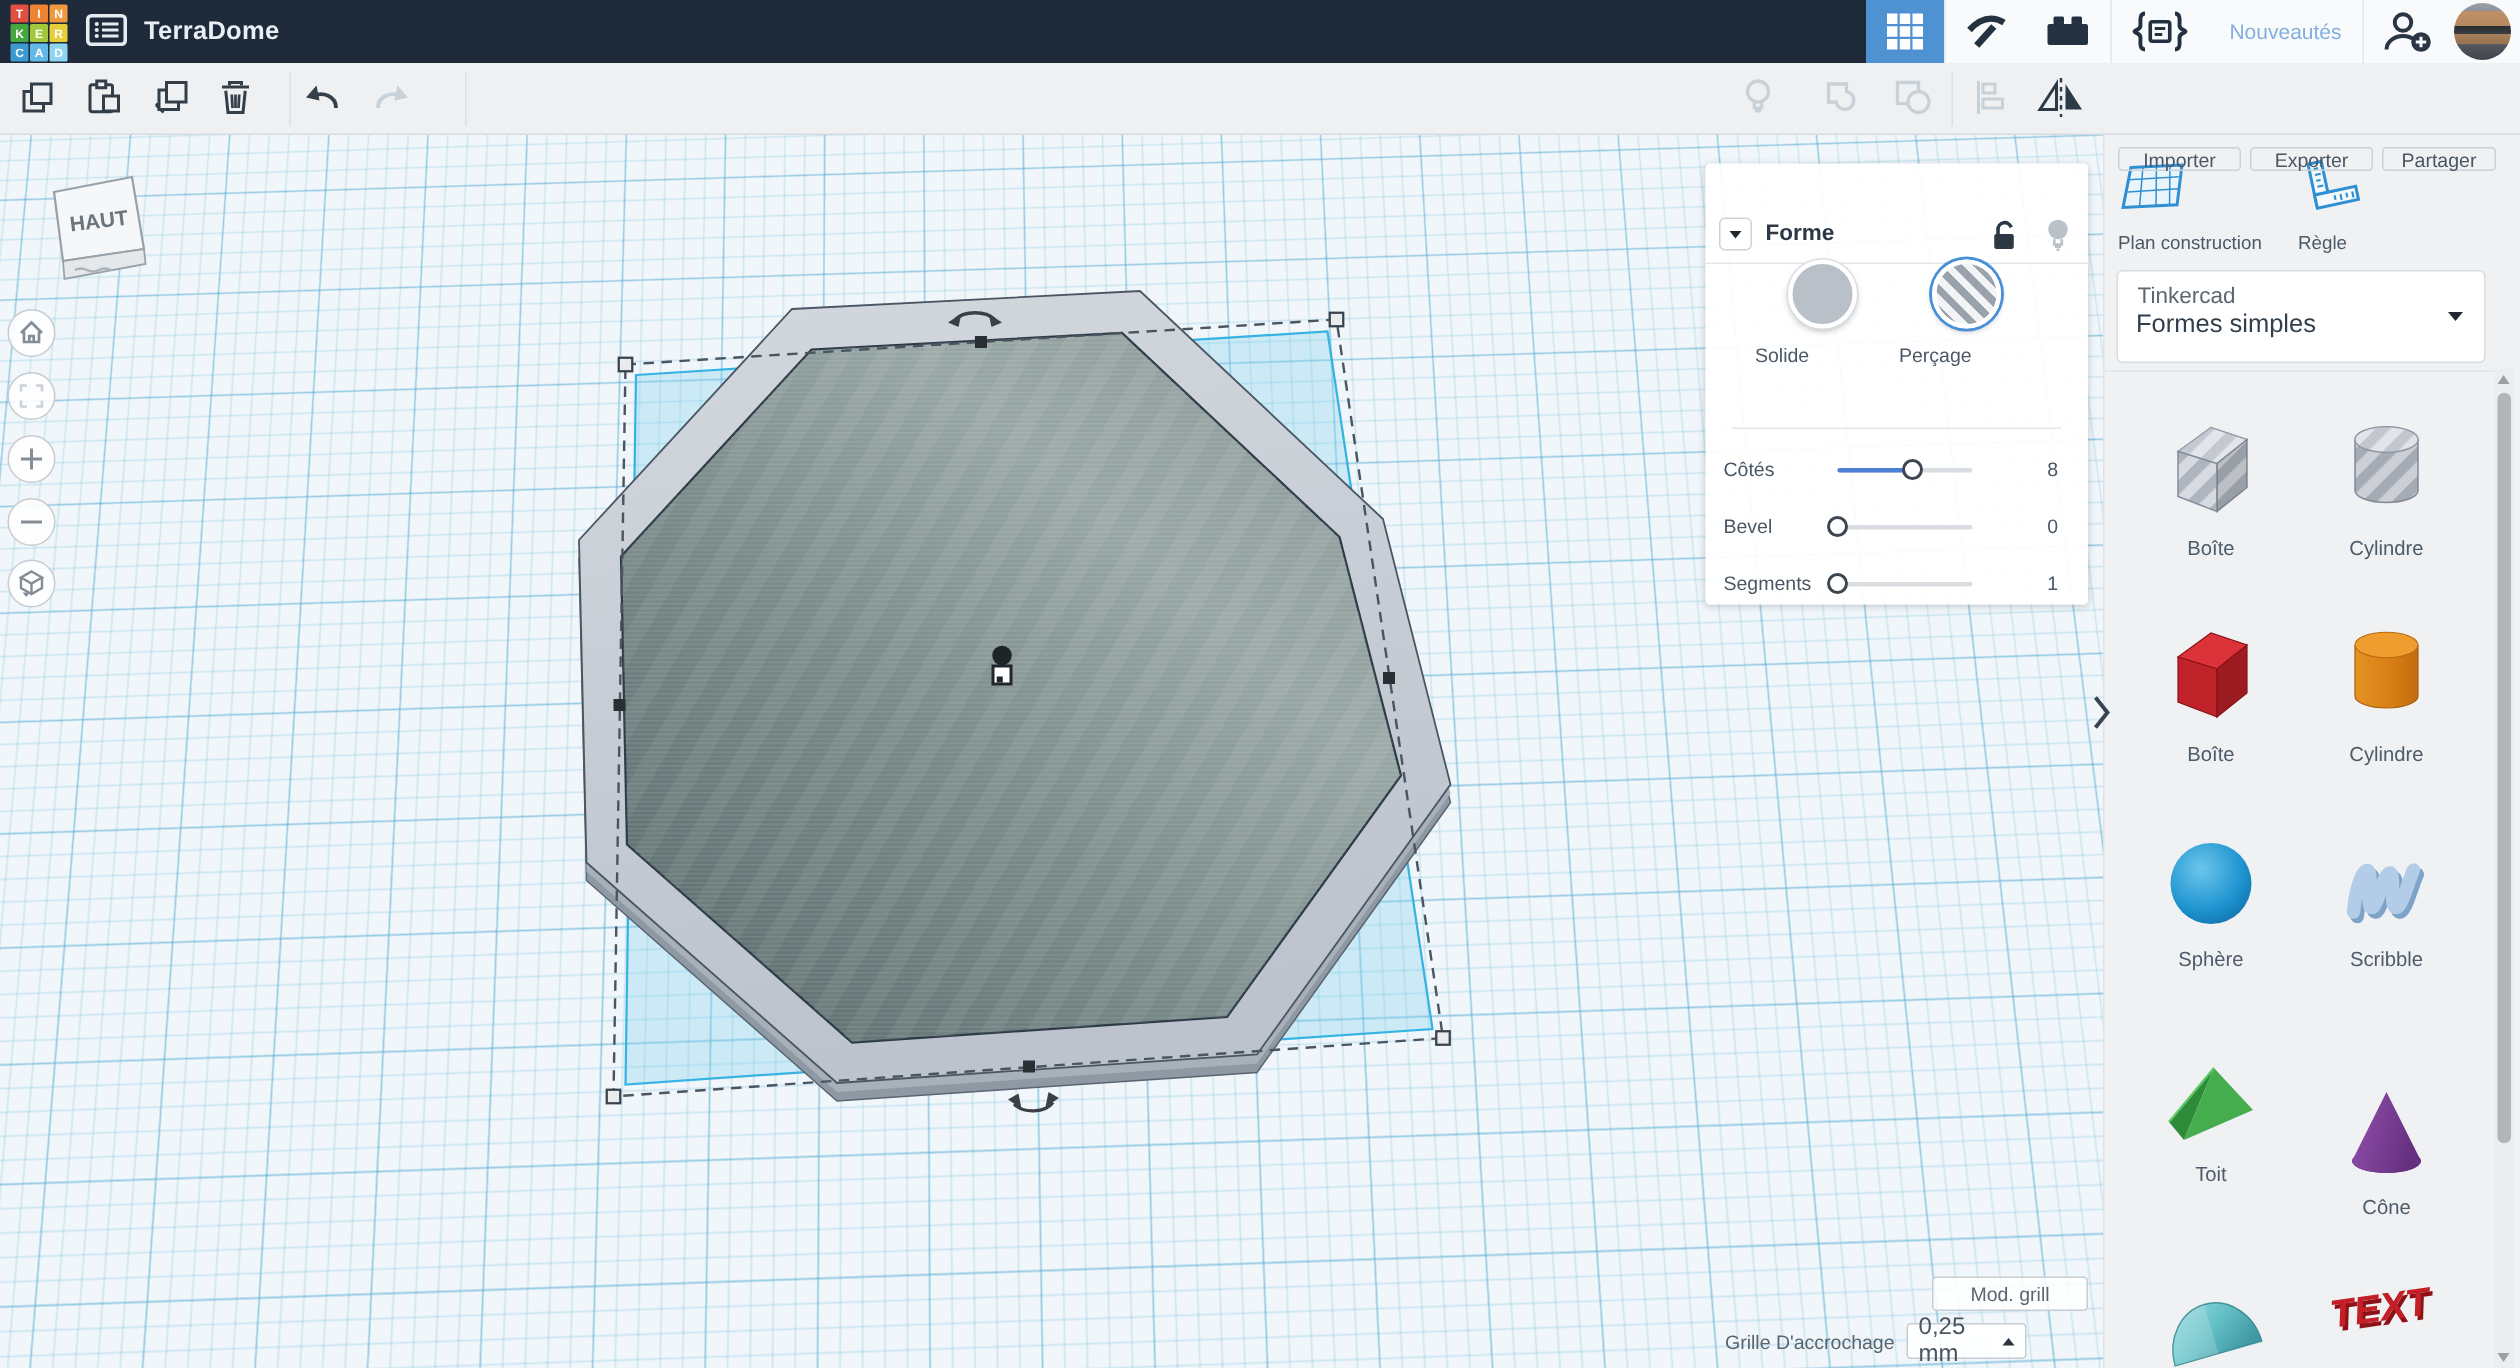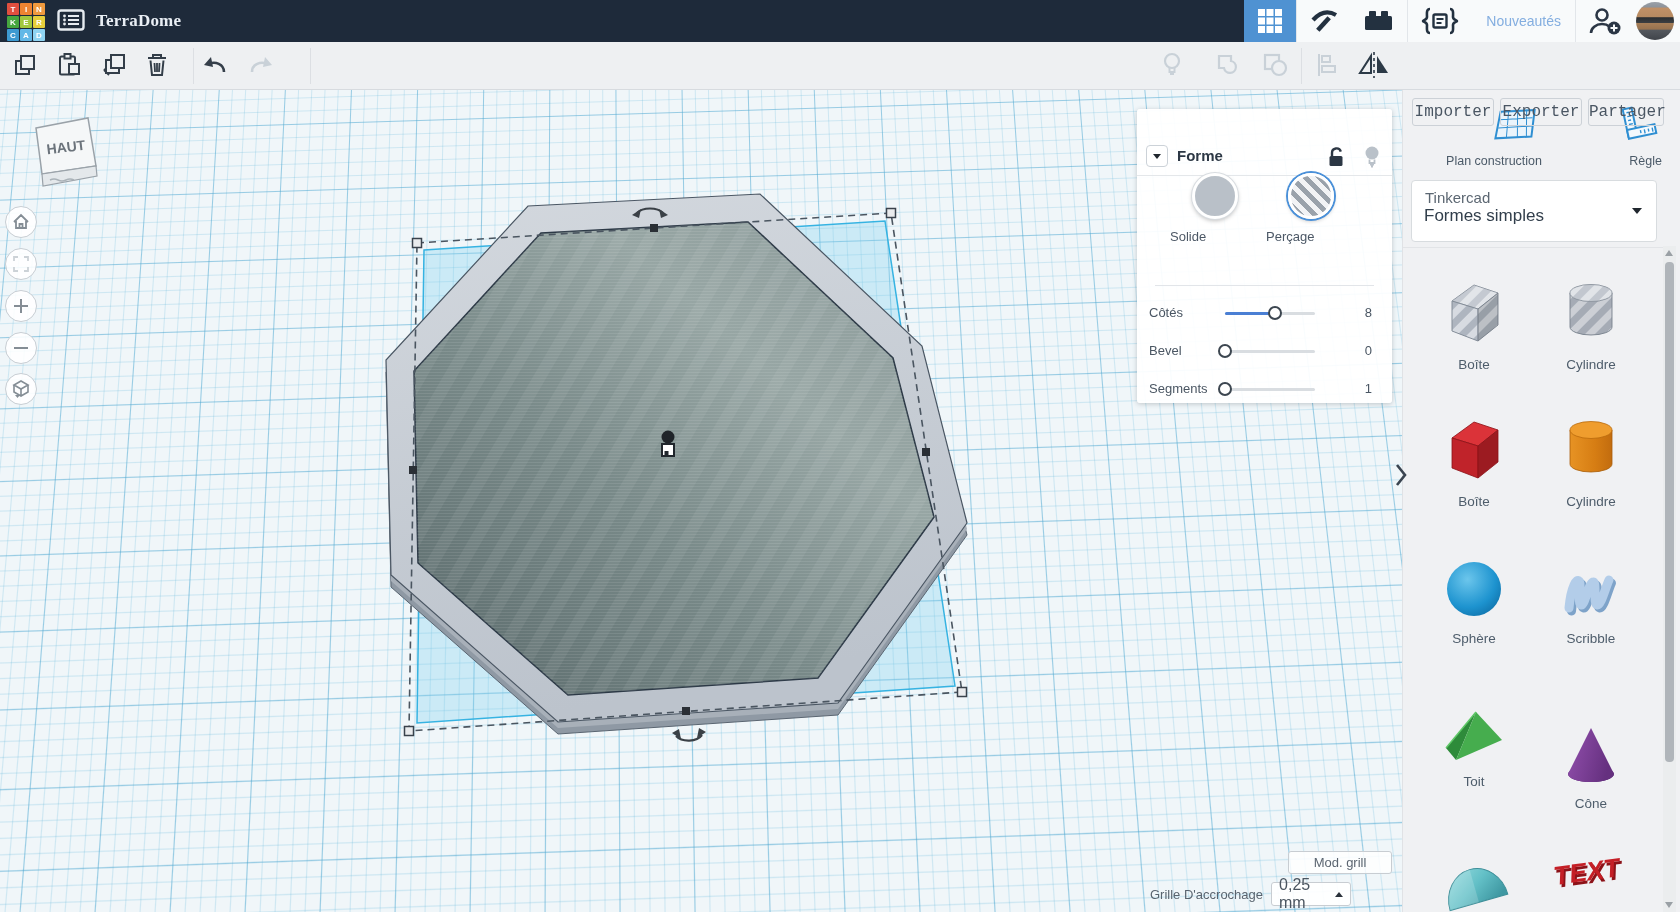--- a/index.html
+++ b/index.html
@@ -10,37 +10,37 @@
   
   .topbar { position:absolute; left:0; top:0; width:1680px; height:42px; background:#1e2a3a; z-index:40; }
   .logo { position:absolute; left:7px; top:3px; width:38px; height:38px;
     display:grid; grid-template-columns:repeat(3,12px); grid-template-rows:repeat(3,12px); gap:1px; }
   .logo span { display:flex; align-items:center; justify-content:center; color:#fff;
     font-size:8px; font-weight:bold; border-radius:1px; }
   .lc0{background:#e04f3f}.lc1{background:#ee8431}.lc2{background:#f09a3e}
   .lc3{background:#46a63f}.lc4{background:#a2c83e}.lc5{background:#e7cf3b}
   .lc6{background:#3d9ad1}.lc7{background:#62b8e7}.lc8{background:#8fd4f2}
   .designs-btn { position:absolute; left:56px; top:9px; width:30px; height:24px; background:none; border:none; cursor:pointer; }
-  .doc-title { position:absolute; left:96px; top:11px; font-size:17px; color:#e9eef4; letter-spacing:.2px; font-weight:bold;font-family:Liberation Serif, serif; }
+  .doc-title { position:absolute; left:96px; top:11px; font-size:17px; color:#e9eef4; letter-spacing:.2px; font-weight:bold; }
   .tb-right { position:absolute; right:0; top:0; height:42px; background:#f8fafb; display:flex; align-items:center; }
   .tb-seg { height:42px; display:flex; align-items:center; justify-content:center; padding:0 12px; cursor:pointer; }
   .tb-seg.active { background:#4f92d2; width:52px; }
   .tb-sep { width:1px; height:42px; background:#e2e6ea; }
   .nouveautes { color:#84aee0; font-size:14px; padding:0 14px; cursor:pointer; text-decoration:none; }
   .avatar { width:38px; height:38px; border-radius:50%; margin:0 6px 0 2px; cursor:pointer; overflow:hidden;
     background:
       linear-gradient(180deg,#9aa0a8 0%,#8d939b 14%,#c09067 15%,#b68a61 40%,#2b2e31 41%,#3a3d40 54%,#a87f58 55%,#96724f 72%,#55595f 73%,#40444a 100%); }
 
   
   .toolbar { position:absolute; left:0; top:42px; width:1680px; height:48px; background:#eef0f2;
     border-bottom:1px solid #d7dbdf; z-index:39; }
   .tool-btn { position:absolute; top:9px; width:30px; height:30px; background:none; border:none; cursor:pointer; }
   .tool-sep { position:absolute; top:6px; width:1px; height:36px; background:#dcdfe3; }
-  .tb-button { position:absolute; top:56px; height:28px; border:1px solid #ccd1d7; border-radius:3px;
-    background:transparent; color:#4a5663; font-size:16px; font-family:Liberation Mono, monospace; cursor:pointer; }
+  .tb-button { position:absolute; top:56px; height:16px; border:1px solid #ccd1d7; border-radius:3px;
+    background:transparent; color:#4a5663; font-size:13px; font-family:Liberation Sans, sans-serif; cursor:pointer; }
 
   
   .canvas { position:absolute; left:0; top:90px; width:1402px; height:822px; overflow:hidden; background:#eff5f8; }
   .grid-layer { position:absolute; left:-620px; top:-500px; width:2800px; height:2000px;
     background-color:#f0f6f9;
     background-image:
       linear-gradient(rgba(85,170,210,0.45) 1px, transparent 1px),
       linear-gradient(90deg, rgba(85,170,210,0.45) 1px, transparent 1px),
       linear-gradient(rgba(125,195,225,0.30) 1px, transparent 1px),
       linear-gradient(90deg, rgba(125,195,225,0.30) 1px, transparent 1px);
@@ -63,21 +63,21 @@
   .caret-up { width:0; height:0; border-left:4px solid transparent; border-right:4px solid transparent;
     border-bottom:5px solid #2a323b; }
   .caret-down { width:0; height:0; border-left:5px solid transparent; border-right:5px solid transparent;
     border-top:6px solid #20272e; }
 
   .collapse-chevron { position:absolute; left:1394px; top:462px; z-index:45; cursor:pointer; }
 
   
   .sidebar { position:absolute; left:1402px; top:90px; width:278px; height:822px; background:#f0f1f3;
     border-left:1px solid #e0e2e5; overflow:hidden; z-index:30; }
-  .sb-top-item { position:absolute; width:130px; text-align:right; cursor:pointer; }
+  .sb-top-item { position:absolute; width:130px; text-align:left; cursor:pointer; }
   .sb-top-label { font-size:12.5px; color:#4b5a68; margin-top:4px; }
   .library-card { position:absolute; left:8px; top:90px; width:246px; height:62px; background:#fff;
     border:1px solid #d8dcdf; border-radius:4px; cursor:pointer; }
   .library-brand { position:absolute; left:13px; top:8px; font-size:15px; color:#5c6772; }
   .library-value { position:absolute; left:12px; top:25px; font-size:17px; color:#313e4b; }
   .library-caret { position:absolute; right:14px; top:27px; }
   .sb-divider { position:absolute; left:0; top:157px; width:260px; height:1px; background:#e2e4e7; }
   .tile { position:absolute; width:110px; text-align:center; cursor:pointer; }
   .tile-label { font-size:13.5px; color:#4e5d6b; margin-top:4px; }
   .scrollbar { position:absolute; right:4px; top:156px; width:13px; height:666px; background:#ebedee; }

